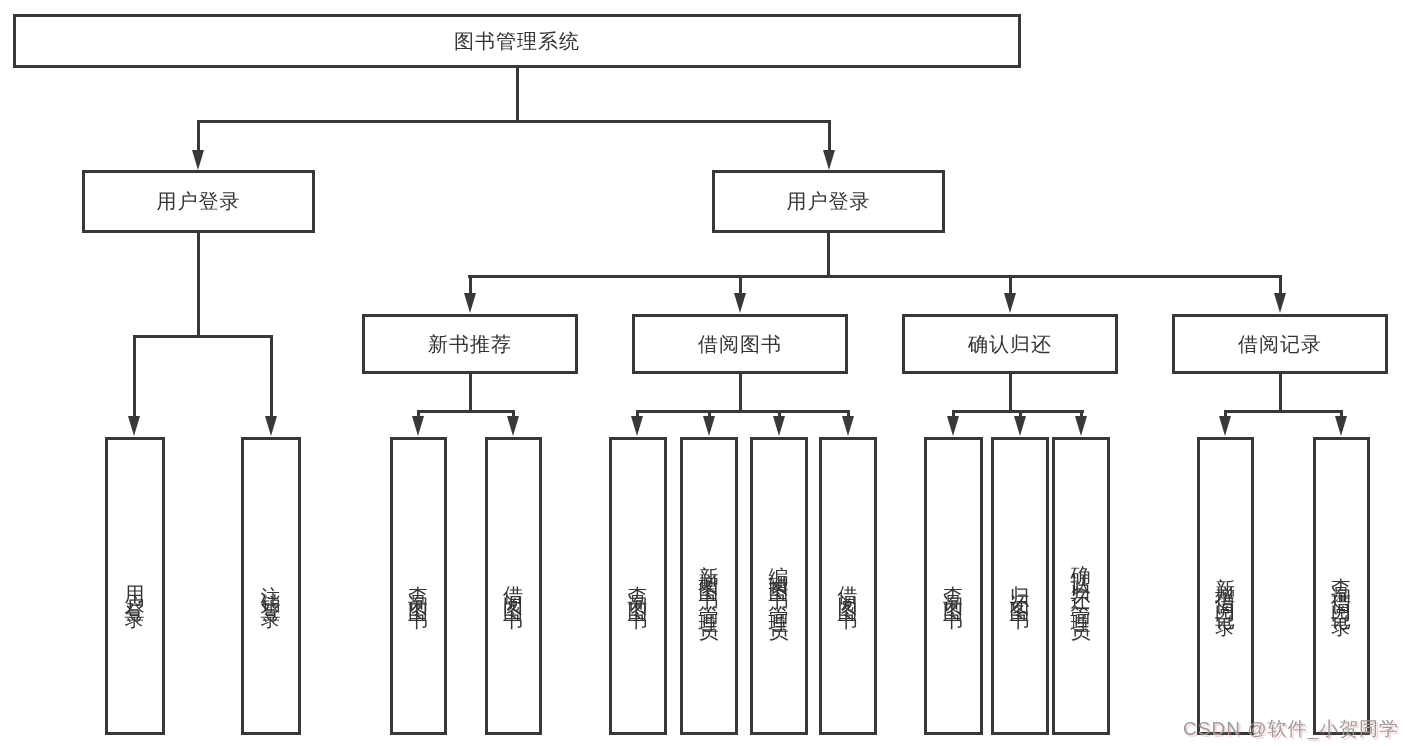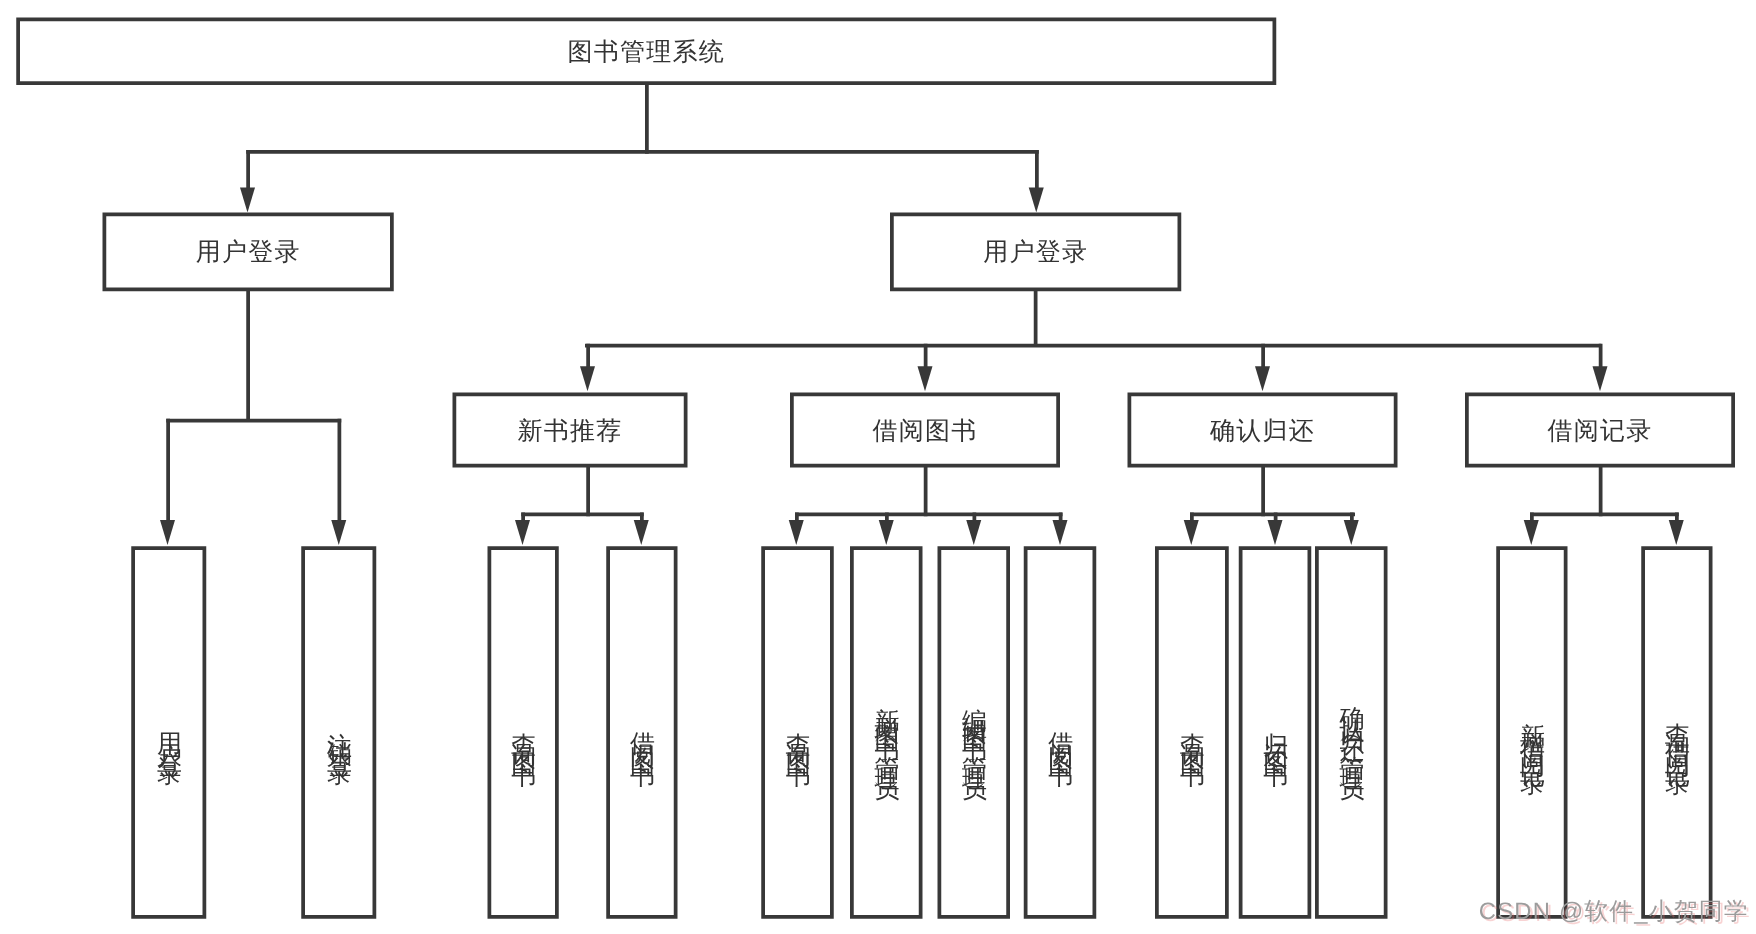--- a/index.html
+++ b/index.html
@@ -78,21 +78,21 @@
   <div class="l" style="left:468px;top:275px;width:813px;height:3px"></div>
   <div class="l" style="left:469px;top:275px;width:3px;height:20px"></div>
   <div class="l" style="left:739px;top:275px;width:3px;height:20px"></div>
   <div class="l" style="left:1009px;top:275px;width:3px;height:20px"></div>
   <div class="l" style="left:1279px;top:275px;width:3px;height:20px"></div>
   <div class="arrow" style="left:464px;top:293px"></div>
   <div class="arrow" style="left:734px;top:293px"></div>
   <div class="arrow" style="left:1004px;top:293px"></div>
   <div class="arrow" style="left:1274px;top:293px"></div>
 
-  <div class="node" style="left:362px;top:314px;width:188px;height:60px">新书推荐</div>
+  <div class="node" style="left:362px;top:314px;width:216px;height:60px">新书推荐</div>
   <div class="node" style="left:632px;top:314px;width:216px;height:60px">借阅图书</div>
   <div class="node" style="left:902px;top:314px;width:216px;height:60px">确认归还</div>
   <div class="node" style="left:1172px;top:314px;width:216px;height:60px">借阅记录</div>
 
   <div class="l" style="left:469px;top:372px;width:3px;height:41px"></div>
   <div class="l" style="left:417px;top:410px;width:98px;height:3px"></div>
   <div class="l" style="left:417px;top:410px;width:3px;height:8px"></div>
   <div class="l" style="left:512px;top:410px;width:3px;height:8px"></div>
   <div class="arrow" style="left:412px;top:416px"></div>
   <div class="arrow" style="left:507px;top:416px"></div>

